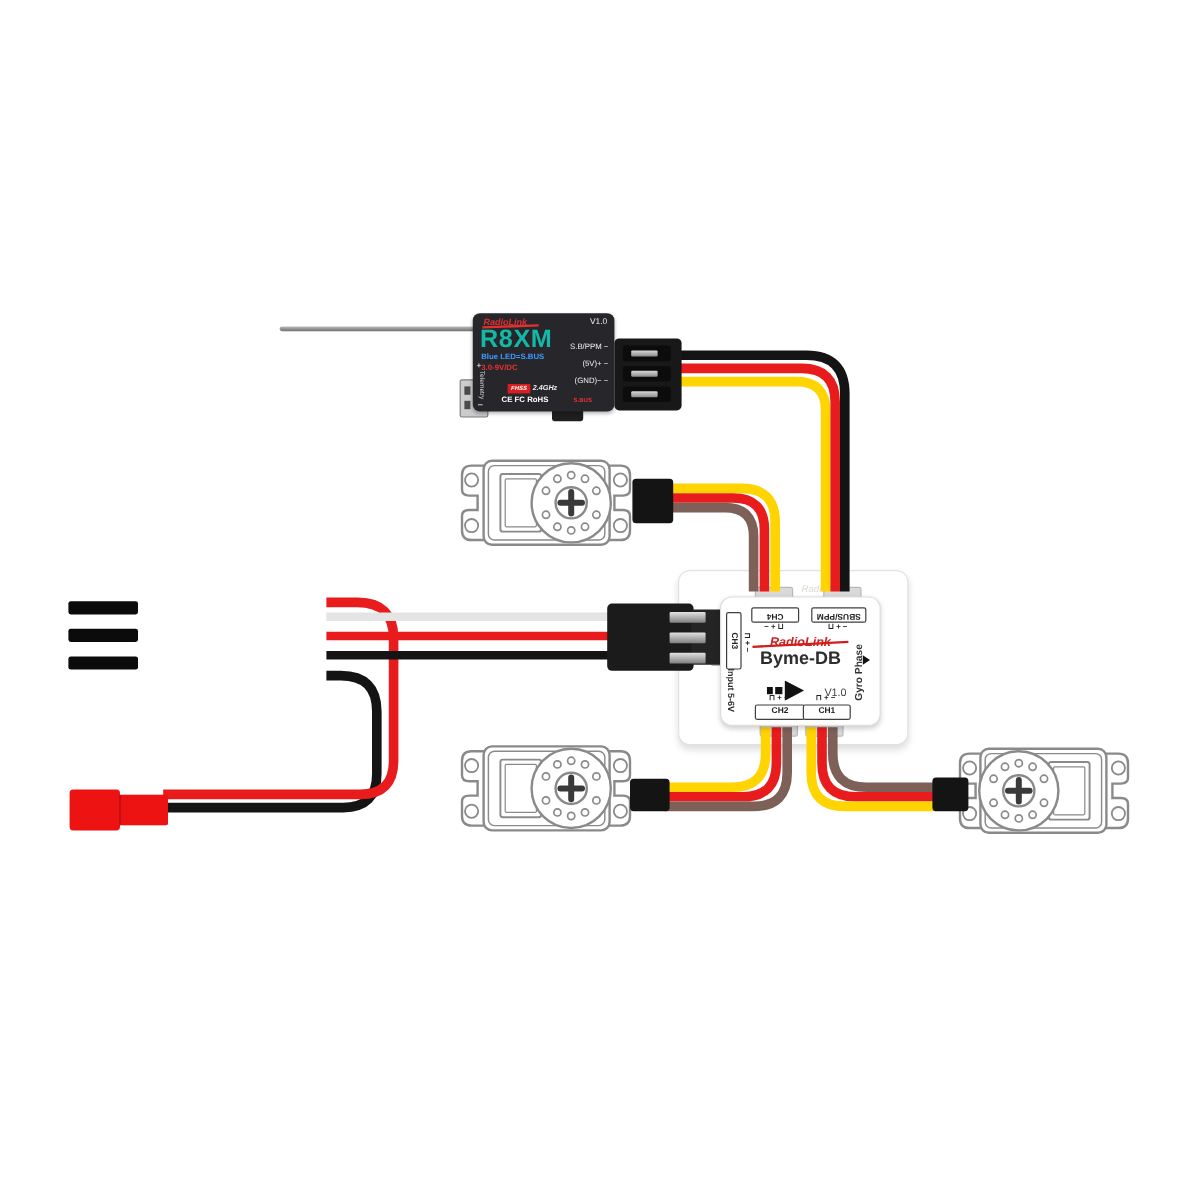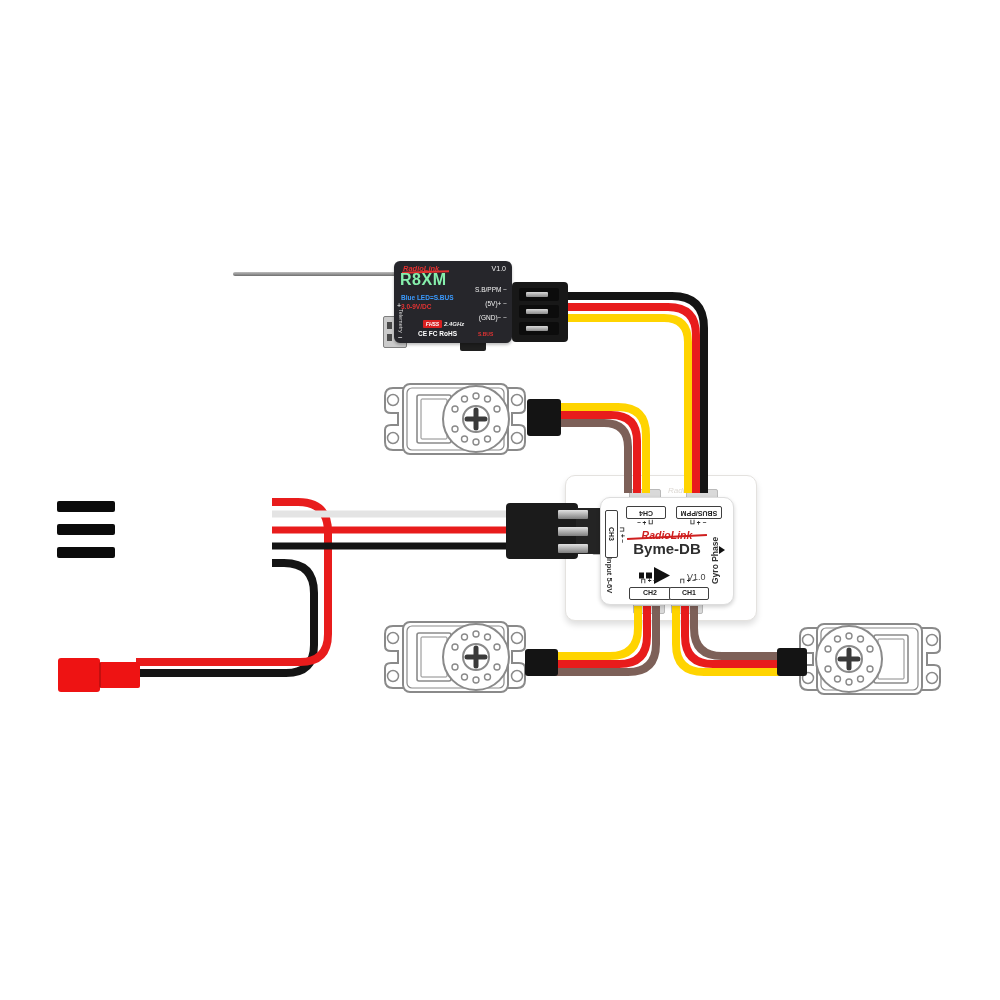--- a/index.html
+++ b/index.html
@@ -8,21 +8,21 @@
   .abs{position:absolute;}
   svg{position:absolute;left:0;top:0;}
   
   .antenna{left:233px;top:272px;width:164px;height:4px;
            background:linear-gradient(#bdbdbd,#6f6f6f);border-radius:2px;}
   .rx{left:394px;top:261px;width:118px;height:82px;background:#26262b;border-radius:6px;
       box-shadow:0 2px 3px rgba(0,0,0,.25);}
   .rx-logo{left:9px;top:3px;font-size:7.5px;font-weight:bold;font-style:italic;color:#e23030;white-space:nowrap;}
   .rx-swoosh{left:8px;top:10px;width:47px;height:1.5px;background:#e23030;transform:rotate(-2deg);}
   .rx-ver{right:6px;top:4px;font-size:7px;color:#f0f0f0;}
-  .rx-model{left:6px;top:10px;font-size:16px;font-weight:bold;color:#86efac;letter-spacing:.5px;}
+  .rx-model{left:6px;top:10px;font-size:21px;font-weight:bold;color:#14b8a6;letter-spacing:.5px;}
   .rx-led{left:7px;top:33px;font-size:6.5px;font-weight:bold;color:#3b9bff;white-space:nowrap;}
   .rx-volt{left:7px;top:42px;font-size:6.5px;font-weight:bold;color:#e23333;white-space:nowrap;}
   .rx-row{right:5px;font-size:6.5px;color:#f2f2f2;white-space:nowrap;}
   .rx-plus{left:3px;top:41px;font-size:7px;color:#fff;}
   .rx-tele{left:4px;top:48px;height:30px;font-size:5.5px;color:#ddd;writing-mode:vertical-rl;}
   .rx-minus{left:4px;top:72px;font-size:8px;color:#fff;}
   .rx-badge{left:29px;top:59px;width:19px;height:8px;background:#d81f1f;color:#fff;
             font-size:5px;font-weight:bold;font-style:italic;text-align:center;line-height:8px;border-radius:1px;}
   .rx-freq{left:50px;top:59.5px;font-size:6px;font-weight:bold;font-style:italic;color:#eee;white-space:nowrap;}
   .rx-cert{left:24px;top:69px;font-size:6.5px;font-weight:bold;color:#fff;white-space:nowrap;}

